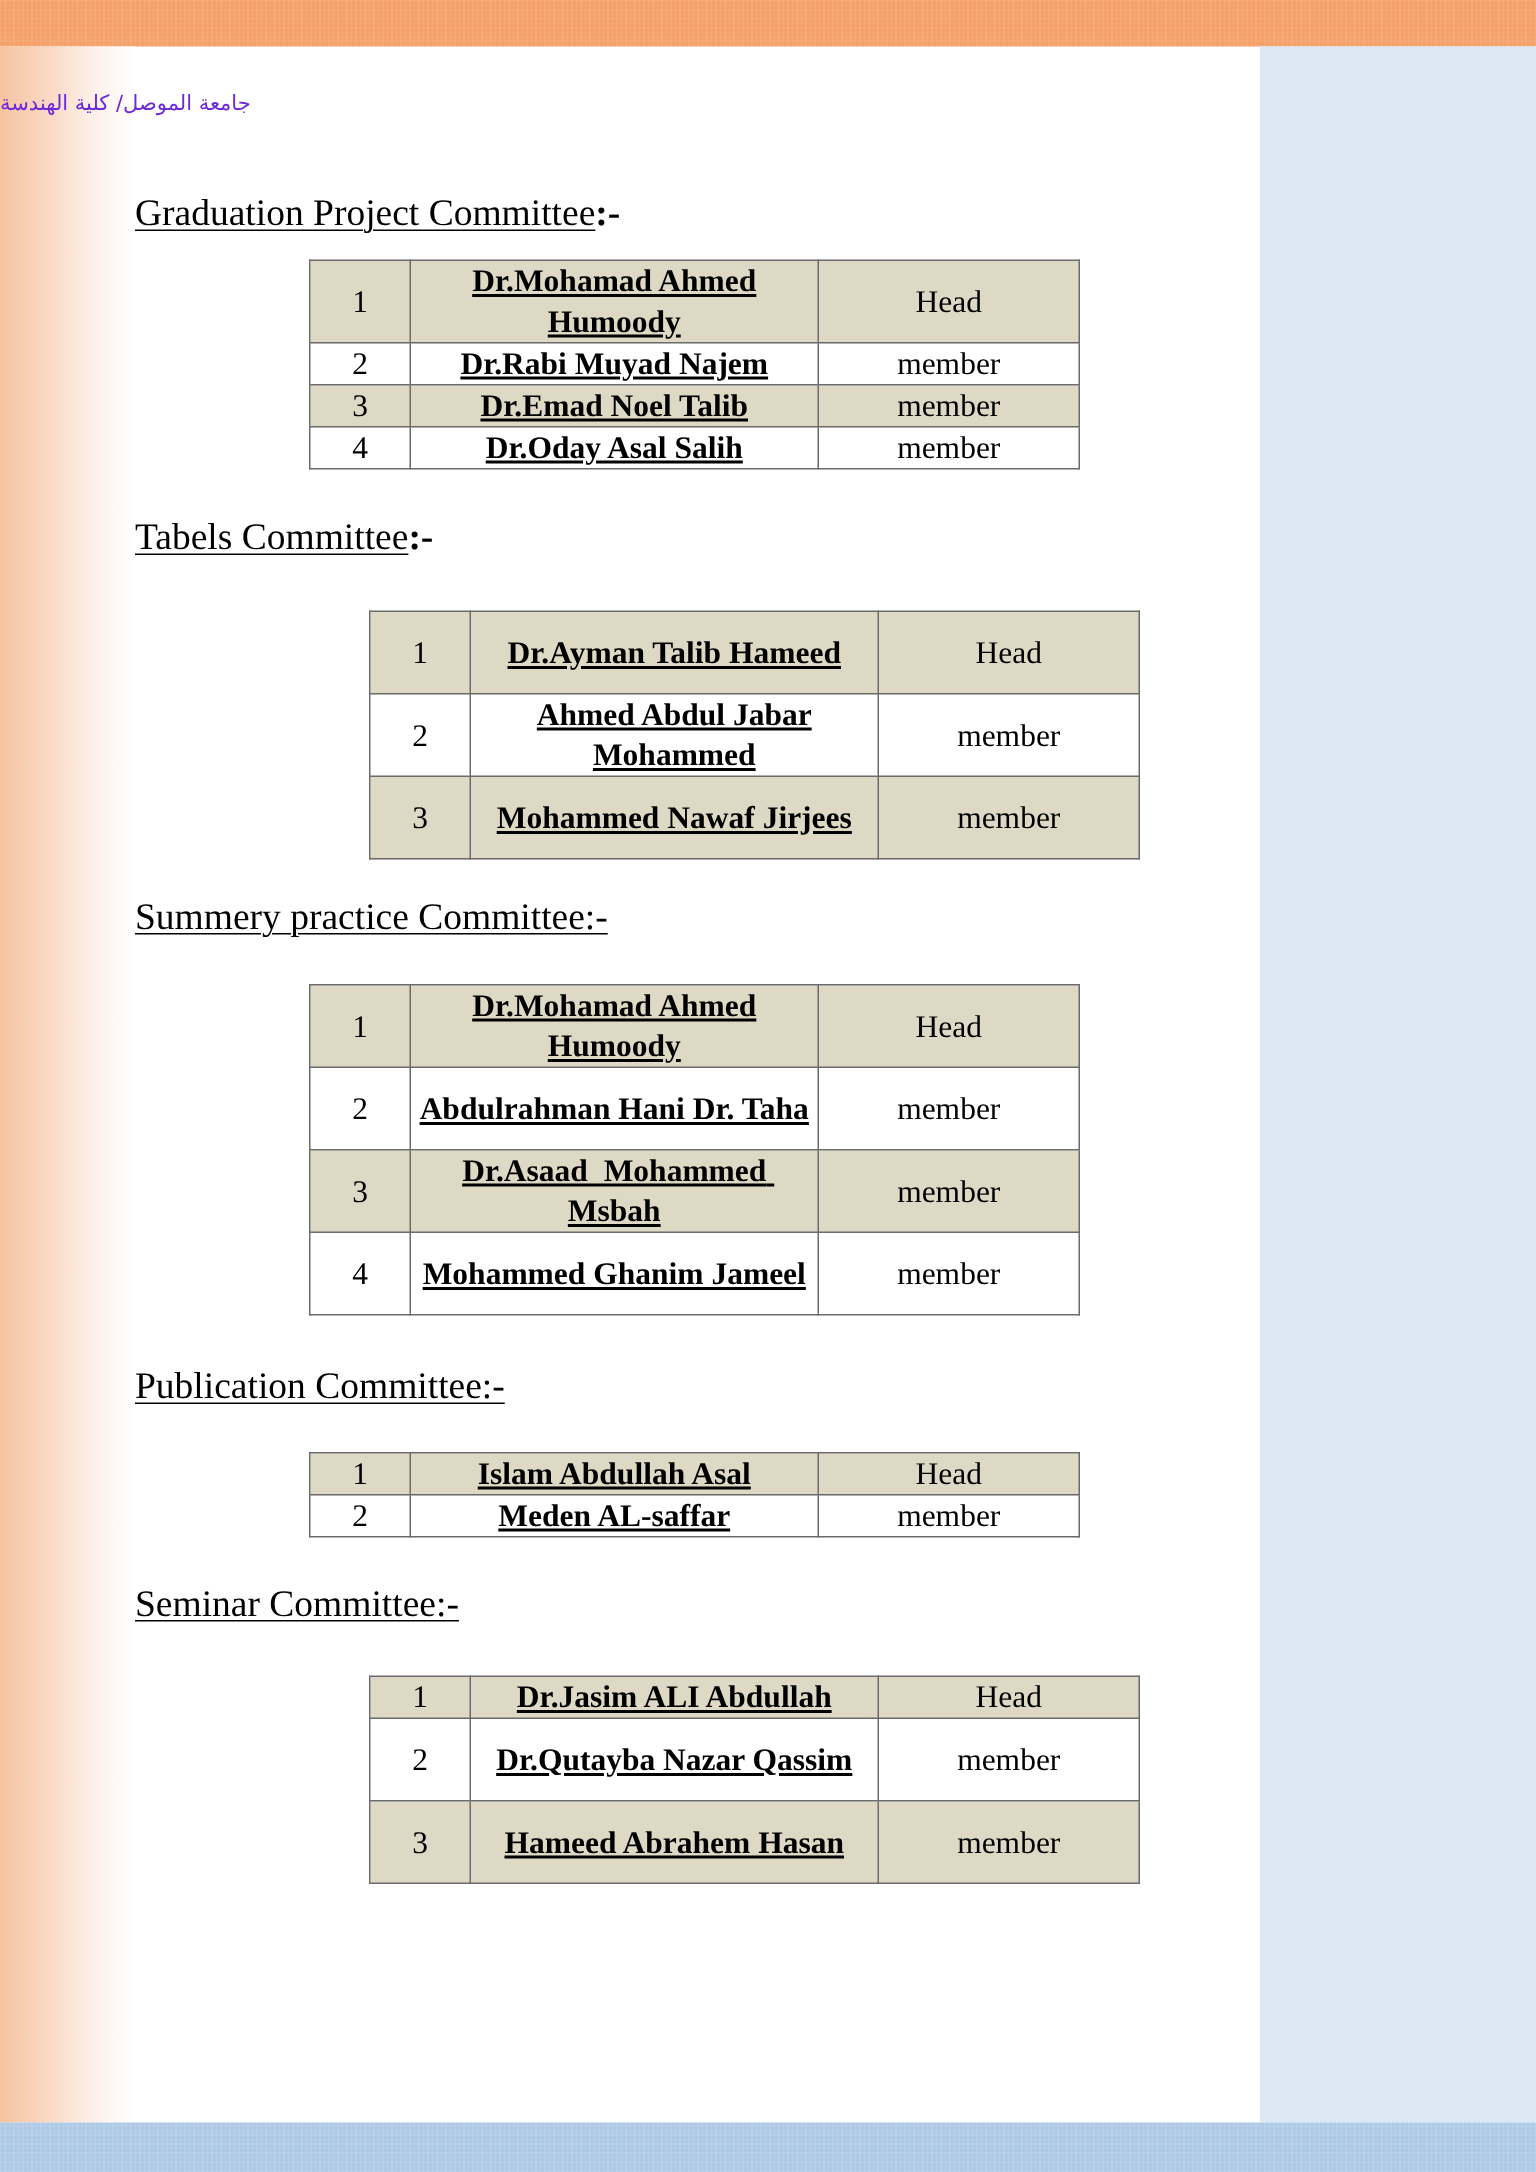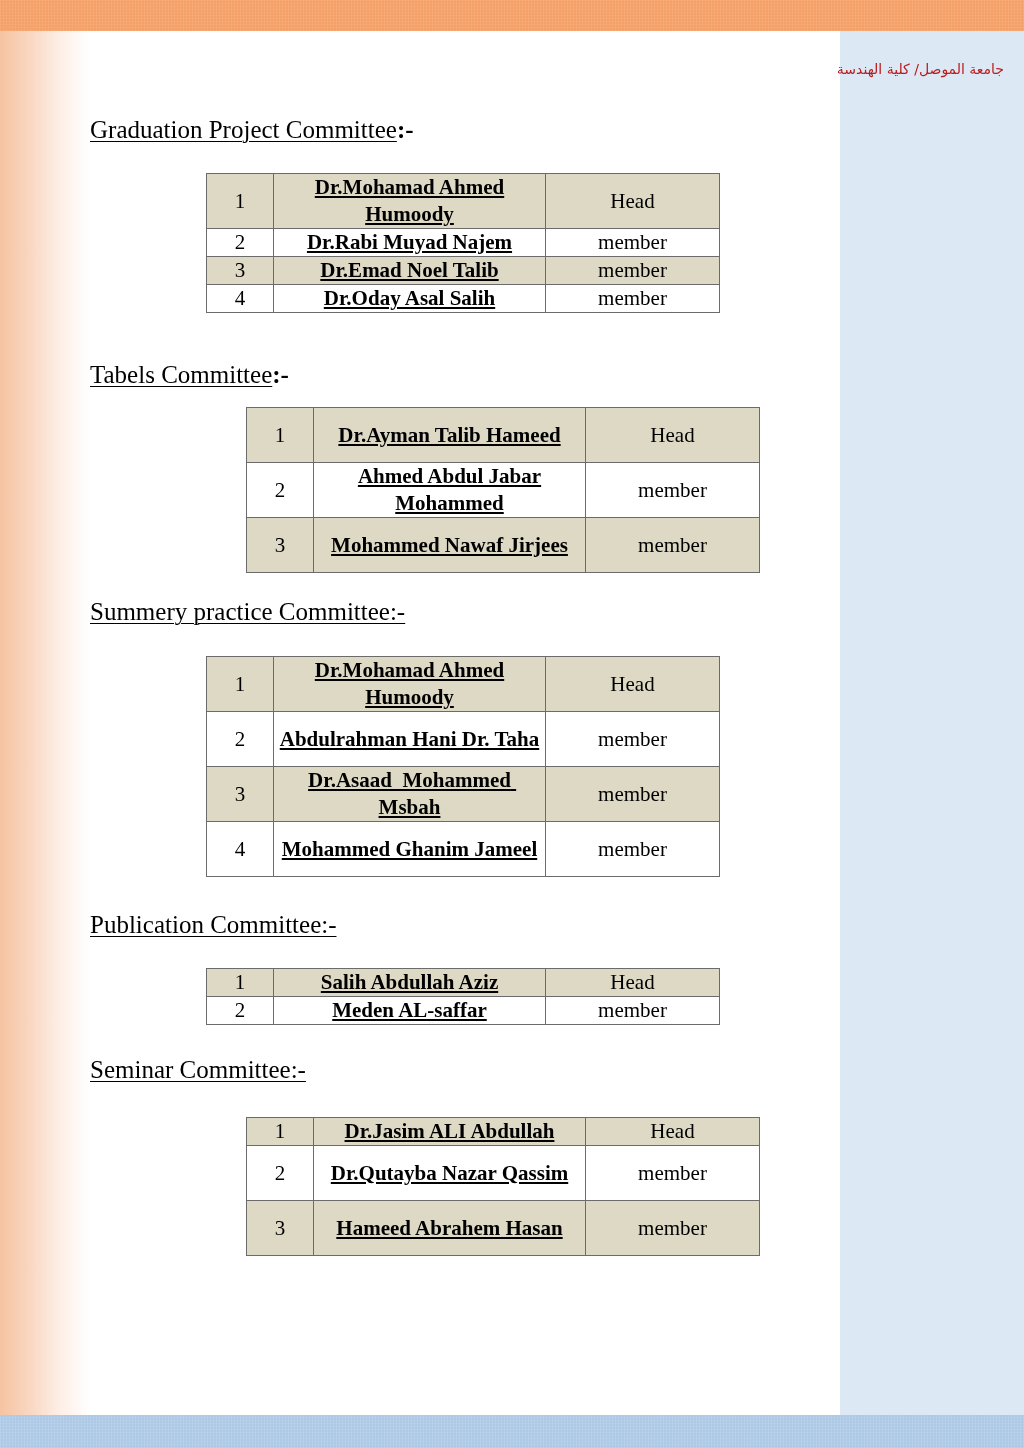--- a/index.html
+++ b/index.html
@@ -23,22 +23,22 @@
   }
   .left-fade {
     position: absolute; left: 0; top: 31px; width: 90px; height: 1384px;
     background: linear-gradient(90deg, #f6c3a1 0%, #f9d8c3 35%, #fdeee5 65%, #ffffff 100%);
   }
   .right-panel {
     position: absolute; left: 840px; top: 31px; width: 184px; height: 1384px;
     background: #dde8f5;
   }
   .header-arabic {
-    position: absolute; left: 0; width: 1004px; top: 61px; text-align: right;
-    font-family: "DejaVu Sans", sans-serif; font-size: 14px; color: #b91c1c;
+    position: absolute; left: 0; width: 1004px; top: 61px; text-align: left;
+    font-family: "DejaVu Sans", sans-serif; font-size: 14px; color: #6d28d9;
     direction: rtl;
   }
   .section-title {
     position: absolute; left: 90px; font-size: 25px; line-height: 30px;
     white-space: nowrap;
   }
   .section-title .u { text-decoration: underline; text-underline-offset: 3px; text-decoration-thickness: 1px; }
   .section-title .suffix-bold { font-weight: bold; }
   table.committee {
     position: absolute; border-collapse: collapse;
@@ -59,21 +59,21 @@
 </head>
 <body>
 
 <div class="top-band"></div>
 <div class="left-fade"></div>
 <div class="right-panel"></div>
 <div class="bottom-band"></div>
 
 <div class="header-arabic">جامعة الموصل/ كلية الهندسة</div>
 
-<div class="section-title" style="top:115px;text-align:right;">
+<div class="section-title" style="top:128px;text-align:right;">
   <span class="u">Graduation Project Committee</span><span class="suffix-bold">:-</span>
 </div>
 <table class="committee" style="left:206px; top:173px;">
   <tbody>
       <tr class="shaded tall">
     <td class="num">1</td>
     <td class="name">Dr.Mohamad Ahmed Humoody</td>
     <td class="role">Head</td>
   </tr>
   <tr class="plain short">
@@ -87,21 +87,21 @@
     <td class="role">member</td>
   </tr>
   <tr class="plain short">
     <td class="num">4</td>
     <td class="name">Dr.Oday Asal Salih</td>
     <td class="role">member</td>
   </tr>
 </tbody>
   </table>
 
-<div class="section-title" style="top:360px;">
+<div class="section-title" style="top:344px;">
   <span class="u">Tabels Committee</span><span class="suffix-bold">:-</span>
 </div>
 <table class="committee" style="left:246px; top:407px;">
   <tbody>
       <tr class="shaded tall">
     <td class="num">1</td>
     <td class="name">Dr.Ayman Talib Hameed</td>
     <td class="role">Head</td>
   </tr>
   <tr class="plain tall">
@@ -145,21 +145,21 @@
 </tbody>
   </table>
 
 <div class="section-title" style="top:910px;">
   <span class="u">Publication Committee:-</span>
 </div>
 <table class="committee" style="left:206px; top:968px;">
   <tbody>
       <tr class="shaded short">
     <td class="num">1</td>
-    <td class="name">Salih Abdullah Aziz</td>
+    <td class="name">Islam Abdullah Asal</td>
     <td class="role">Head</td>
   </tr>
   <tr class="plain short">
     <td class="num">2</td>
     <td class="name">Meden AL-saffar</td>
     <td class="role">member</td>
   </tr>
 </tbody>
   </table>
 

